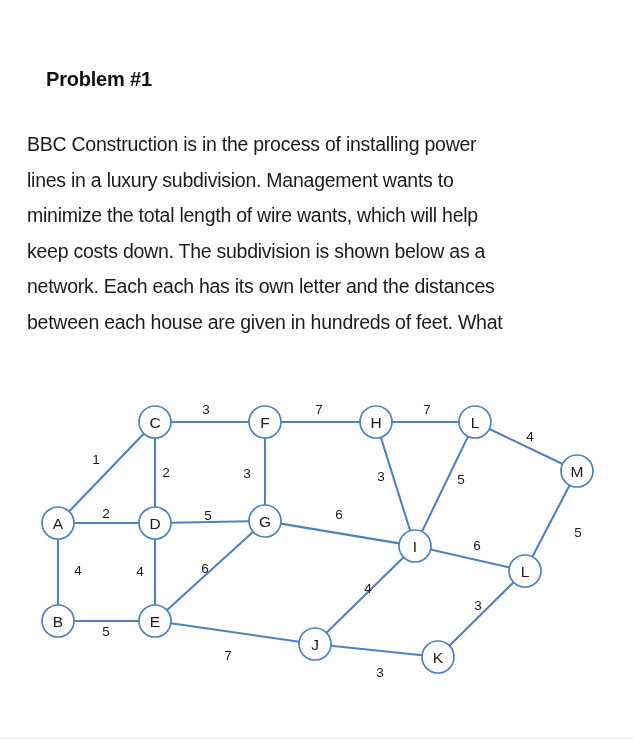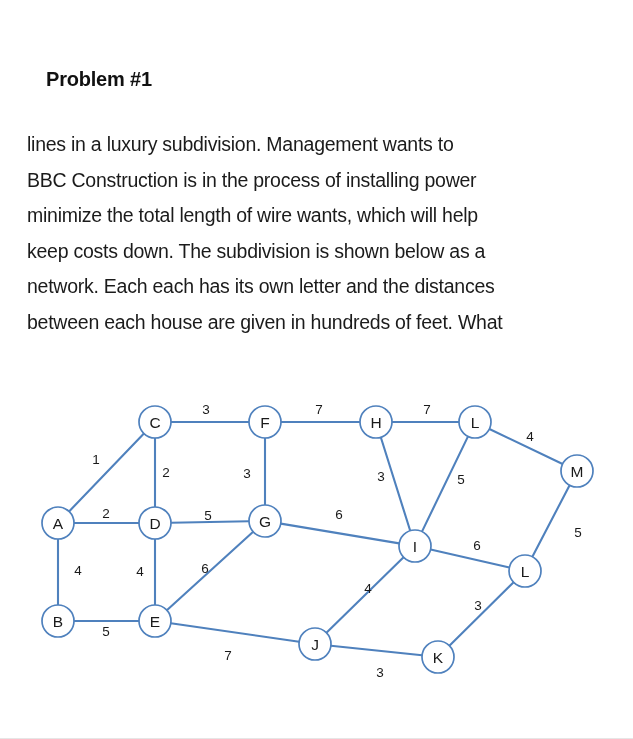--- a/index.html
+++ b/index.html
@@ -81,22 +81,22 @@
   }
 </style>
 </head>
 <body>
 
 <div class="page">
 
   <div class="doc-title">Problem #1</div>
 
   <div class="doc-body">
+    <span class="ln">BBC Construction is in the process of installing power</span>
     <span class="ln">lines in a luxury subdivision.  Management wants to</span>
-    <span class="ln">BBC Construction is in the process of installing power</span>
     <span class="ln">minimize the total length of wire wants, which will help</span>
     <span class="ln">keep costs down.  The subdivision is shown below as a</span>
     <span class="ln">network.  Each each has its own letter and the distances</span>
     <span class="ln">between each house are given in hundreds of feet.  What</span>
   </div>
 
   <div class="graph-wrap">
     <svg class="graph" width="633" height="310" viewBox="0 380 633 310">
       <g id="edges-layer">
           <line x1="69.08" y1="511.46" x2="143.92" y2="433.54" class="edge-line"></line>

